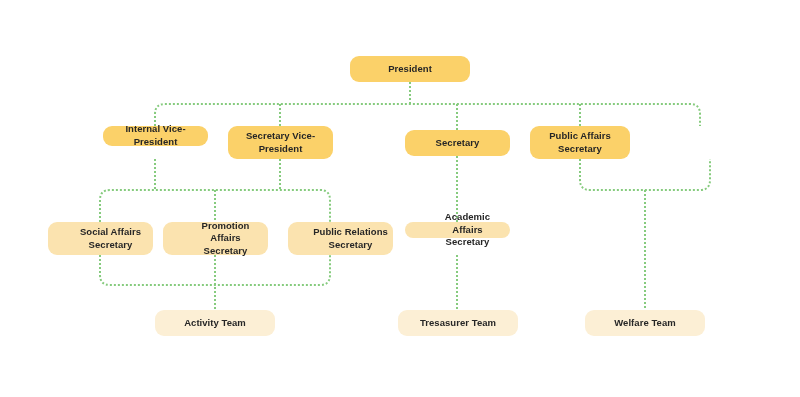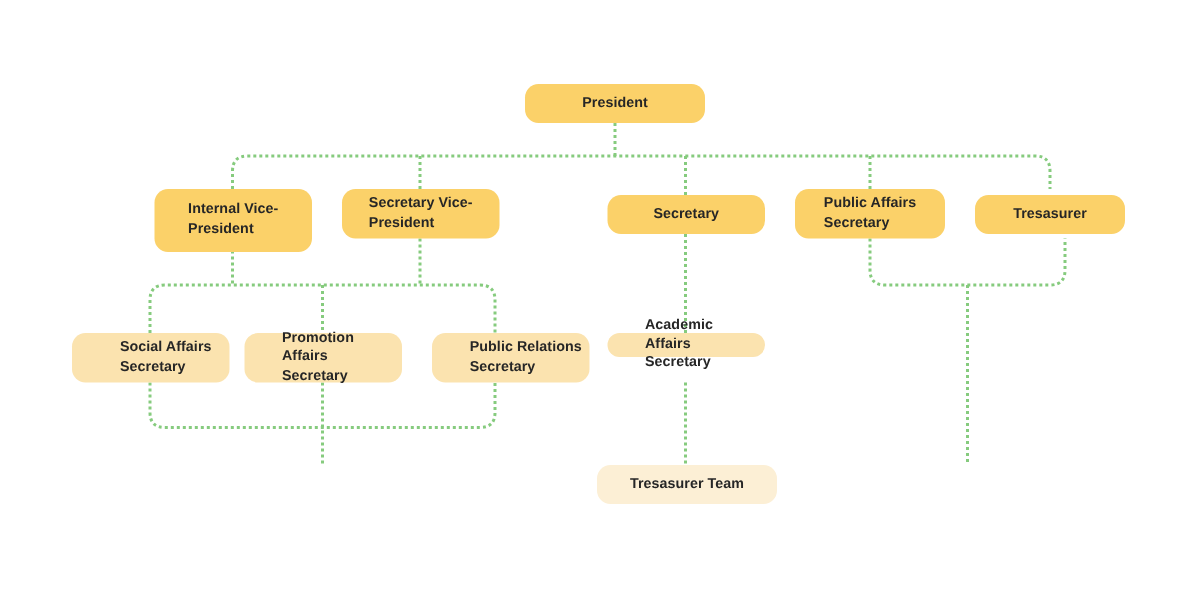--- a/index.html
+++ b/index.html
@@ -24,21 +24,21 @@
     top: 0;
     width: 800px;
     height: 397px;
   }
   .node {
     position: absolute;
     box-sizing: border-box;
     display: flex;
     align-items: center;
     justify-content: center;
-    text-align: left;
+    text-align: center;
     border-radius: 9px;
     color: #262626;
     font-weight: bold;
     font-size: 9.5px;
     line-height: 1.32;
     letter-spacing: 0.05px;
     padding: 2px 5px;
     z-index: 2;
   }
   .tier-exec   { background: #FBD169; }
@@ -79,42 +79,39 @@
 
       <path d="M580,159 L580,180 Q580,190 590,190 L700,190 Q710,190 710,180 L710,159"></path>
       <path d="M645,190 L645,310"></path>
     </g>
   </svg>
 
   <div class="node tier-exec" style="left:350px; top:56px; width:120px; height:26px;">
     <span class="node-label">President</span>
   </div>
 
-  <div class="node tier-exec" style="left:103px; top:126px; width:105px; height:42px;">
+  <div class="node tier-exec" style="left:103px; top:126px; width:105px; height:20px;">
     <span class="node-label">Internal Vice-
 President</span>
   </div>
 
   <div class="node tier-exec" style="left:228px; top:126px; width:105px; height:33px;">
     <span class="node-label">Secretary Vice-
 President</span>
   </div>
 
   <div class="node tier-exec" style="left:405px; top:130px; width:105px; height:26px;">
     <span class="node-label">Secretary</span>
   </div>
 
   <div class="node tier-exec" style="left:530px; top:126px; width:100px; height:33px;">
     <span class="node-label">Public Affairs
 Secretary</span>
   </div>
 
-  <div class="node tier-exec" style="left:650px; top:130px; width:100px; height:26px;">
-    <span class="node-label">Tresasurer</span>
-  </div>
 
   <div class="node tier-mid" style="left:48px; top:222px; width:105px; height:33px;">
     <span class="node-label">Social Affairs
 Secretary</span>
   </div>
 
   <div class="node tier-mid" style="left:163px; top:222px; width:105px; height:33px;">
     <span class="node-label">Promotion Affairs
 Secretary</span>
   </div>
@@ -122,19 +119,25 @@
   <div class="node tier-mid" style="left:288px; top:222px; width:105px; height:33px;">
     <span class="node-label">Public Relations
 Secretary</span>
   </div>
 
   <div class="node tier-mid" style="left:405px; top:222px; width:105px; height:16px;">
     <span class="node-label">Academic Affairs
 Secretary</span>
   </div>
 
+  <div class="node tier-team" style="left:155px; top:310px; width:120px; height:26px;">
+    <span class="node-label">Activity Team</span>
+  </div>
 
   <div class="node tier-team" style="left:398px; top:310px; width:120px; height:26px;">
     <span class="node-label">Tresasurer Team</span>
   </div>
 
+  <div class="node tier-team" style="left:585px; top:310px; width:120px; height:26px;">
+    <span class="node-label">Welfare Team</span>
+  </div>
 
 </div>
 
 </body></html>

